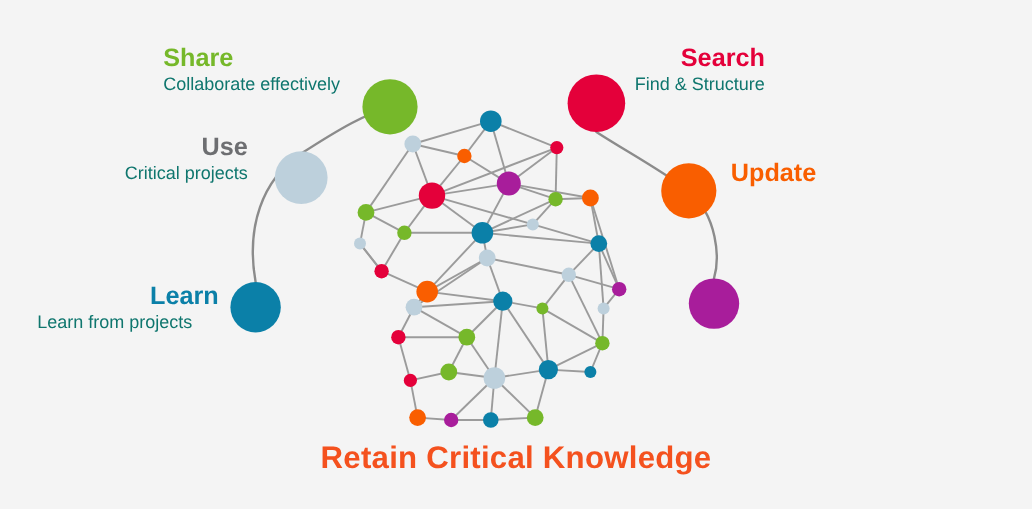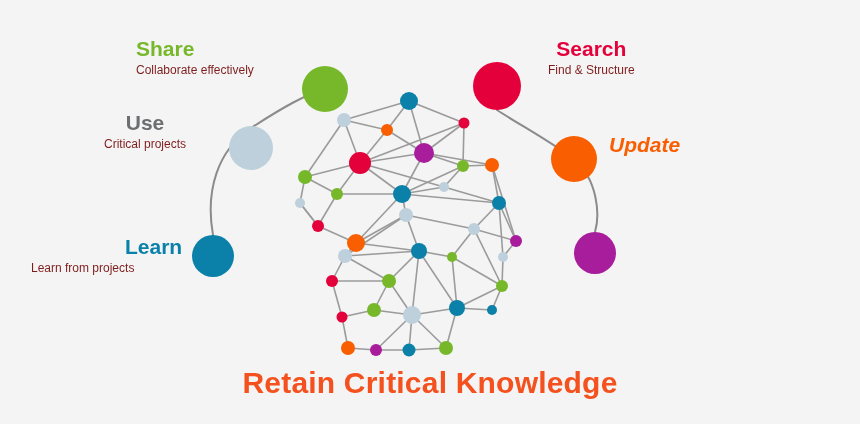--- a/index.html
+++ b/index.html
@@ -31,54 +31,54 @@
     position: absolute;
     white-space: nowrap;
   }
   .lbl .title {
     font-weight: bold;
     font-size: 21px;
     line-height: 25px;
     display: block;
   }
   .lbl .sub {
-    font-size: 12px;
+    font-size: 15px;
     line-height: 19px;
-    color: #7f1d1d;
+    color: #0f766e;
     display: block;
     font-weight: normal;
   }
 
   
   #label-share   { left: 136px; top: 36px; text-align: left; }
   #label-use     { left: 104px; top: 110px; text-align: left; }
   #label-learn   { left: 31px;  top: 234px; text-align: left; }
-  #label-search  { left: 548px; top: 36px;  text-align: center; }
+  #label-search  { left: 529px; top: 36px;  text-align: right; }
   #label-update  { left: 609px; top: 132px; text-align: left; }
   #label-capture { left: 641px; top: 250px; text-align: left; }
 
   #label-share .title   { color: #76b82a; }
   #label-use .title     { color: #6d6e71; }
   #label-learn .title   { color: #0b80a8; }
   #label-search .title  { color: #e4003a; }
-  #label-update .title  { color: #f95e00; font-style: italic; }
+  #label-update .title  { color: #f95e00; }
   #label-capture .title { color: #a81d9b; }
 
-  #label-use .title   { text-align: center; display:block; }
+  #label-use .title   { text-align: right; display:block; }
   #label-learn .title { text-align: center; display:block; margin-left:94px;}
 
   #label-update .sub { white-space: normal; width: 228px; }
 
   #footer-title {
     position: absolute;
     left: 0;
     top: 366px;
     width: 860px;
     text-align: center;
-    font-size: 30px;
+    font-size: 26px;
     font-weight: bold;
     color: #f4511e;
     letter-spacing: 0.2px;
   }
 </style>
 </head>
 <body>
 
 <div id="stage">
 

